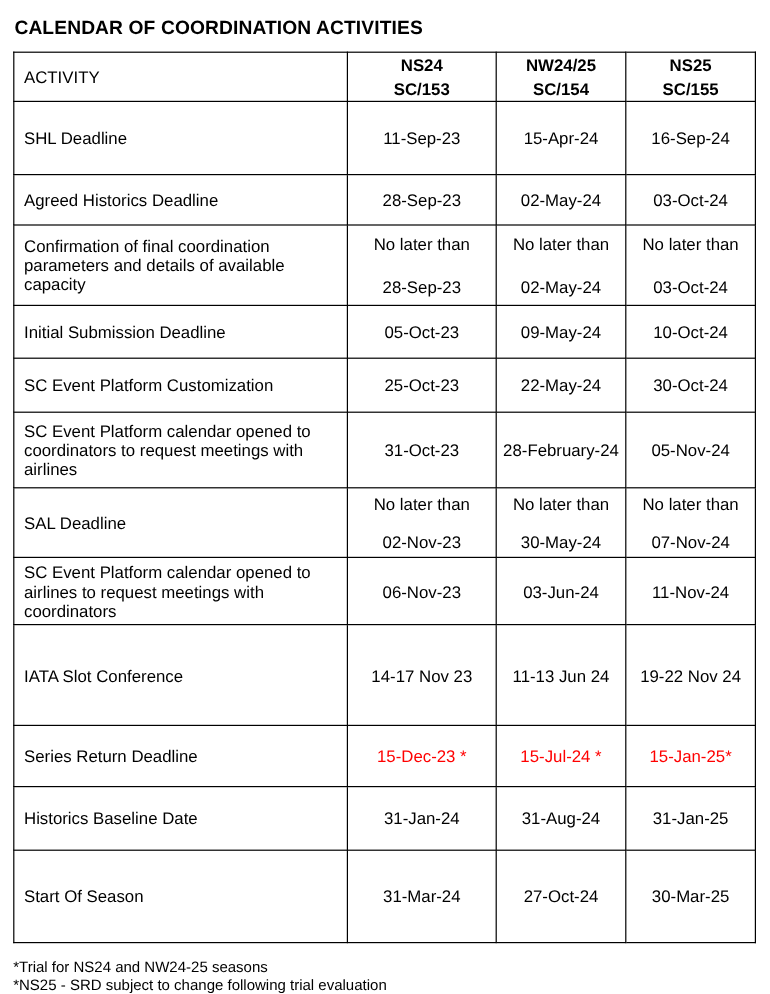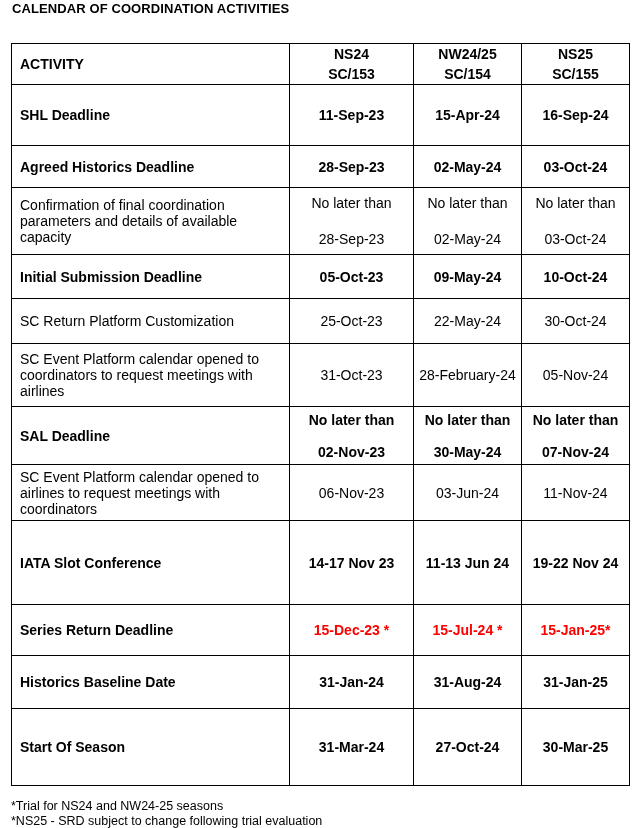--- a/index.html
+++ b/index.html
@@ -1,23 +1,23 @@
 <!DOCTYPE html>
 <html><head>
 <meta charset="utf-8">
 <style>
   html, body { margin: 0; padding: 0; background: #ffffff; }
   body { width: 642px; height: 828px; position: relative; overflow: hidden;
          font-family: "Liberation Sans", sans-serif; color: #000; }
-  .title { position: absolute; left: 12px; top: 1px; font-size: 13px; font-weight: bold; letter-spacing: 0.1px; }
+  .title { position: absolute; left: 12px; top: 15px; font-size: 16px; font-weight: bold; letter-spacing: 0.1px; }
   table.cal { position: absolute; left: 11px; top: 43px; border-collapse: collapse; table-layout: fixed; width: 618px; }
   table.cal td { border: 1.5px solid #000; padding: 0; font-size: 14px; vertical-align: middle; }
   table.cal td.act { padding-left: 8px; text-align: left; line-height: 16px; }
   table.cal td.val { text-align: center; }
-  .b { font-weight: bold; }
+  .b { font-weight: normal; }
   .i { }
   .red { color: #ff0000; }
   .hdr { line-height: 20px; font-weight: bold; }
   .foot { position: absolute; left: 11px; font-size: 12.5px; color: #000000; }
   table.cal tr.last td { border-bottom: 1.5px solid #000; }
 </style>
 </head>
 <body>
 
 <div class="title">CALENDAR OF COORDINATION ACTIVITIES</div>
@@ -83,21 +83,21 @@
   </tr>
 
   <tr style="height:44px">
     <td class="act b">Initial Submission Deadline</td>
     <td class="val b">05-Oct-23</td>
     <td class="val b">09-May-24</td>
     <td class="val b">10-Oct-24</td>
   </tr>
 
   <tr style="height:45px">
-    <td class="act">SC Return Platform Customization</td>
+    <td class="act">SC Event Platform Customization</td>
     <td class="val">25-Oct-23</td>
     <td class="val i">22-May-24</td>
     <td class="val">30-Oct-24</td>
   </tr>
 
   <tr style="height:63px">
     <td class="act" style="padding-right:14px">SC Event Platform calendar opened to coordinators  to request meetings with airlines</td>
     <td class="val">31-Oct-23</td>
     <td class="val">28-February-24</td>
     <td class="val">05-Nov-24</td>

